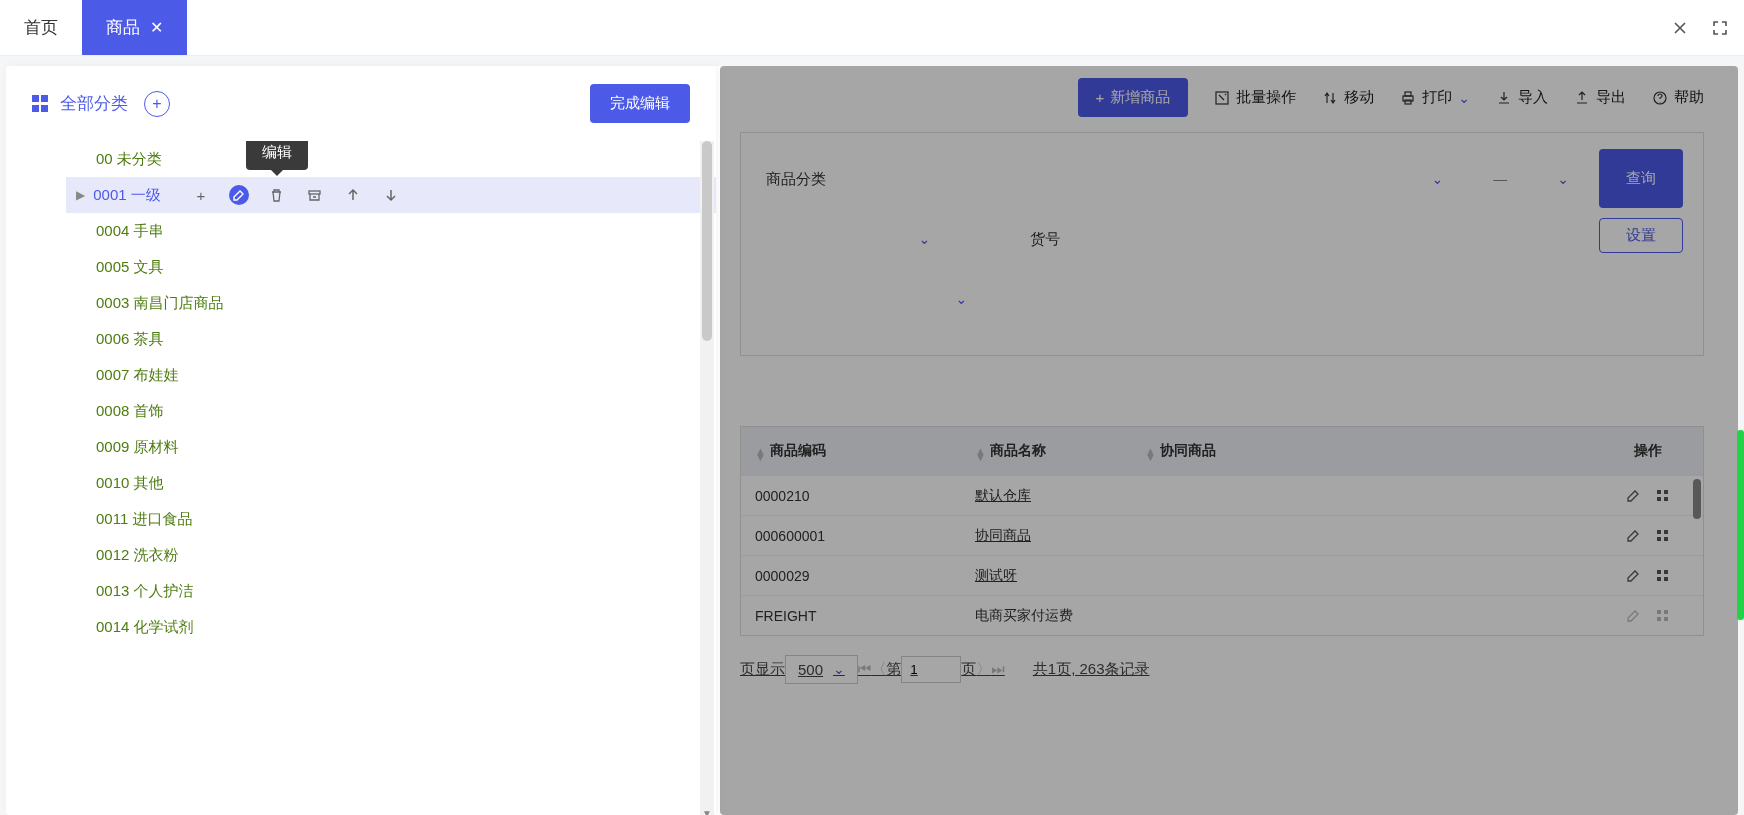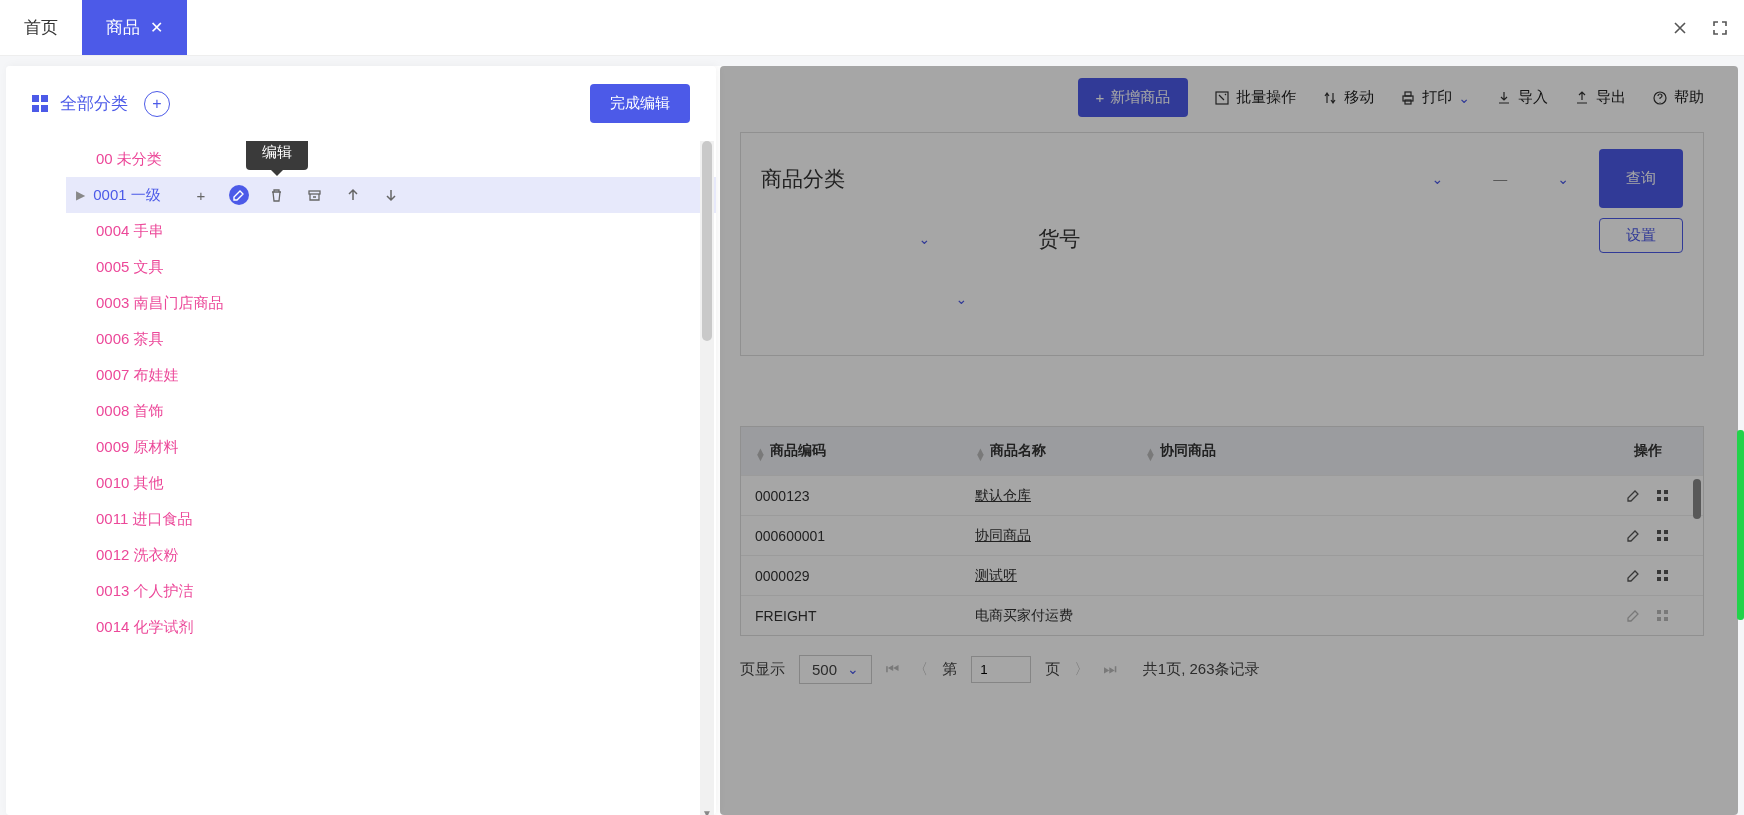--- a/index.html
+++ b/index.html
@@ -23,21 +23,21 @@
 
 
 .bg-toolbar { position: absolute; top: 22px; right: 40px; display: flex; gap: 26px; align-items: center; }
 .btn-primary { background: #4c5ae8; color: #fff; border-radius: 4px; padding: 10px 18px; display: inline-flex; align-items: center; gap: 6px; font-size: 15px; cursor: pointer; border: none; }
 .tb-item { display: inline-flex; align-items: center; gap: 6px; color: #222; font-size: 15px; cursor: pointer; }
 .tb-item svg { width: 16px; height: 16px; }
 
 
 .filter-box { position: absolute; top: 76px; right: 40px; left: 740px; border: 1px solid #ddd; background: #fff; padding: 16px 20px 26px; }
 .filter-row { display: flex; align-items: center; height: 60px; gap: 20px; }
-.filter-label { font-size: 21px; color: #333; min-width: 70px; text-align: right; margin-right: 10px; }
+.filter-label { font-size: 15px; color: #333; min-width: 70px; text-align: center; margin-right: 10px; }
 .chevron { color: #4c5ae8; font-size: 14px; }
 .filter-actions { display:flex; flex-direction:column; gap:10px; }
 .btn-query { background: #4c5ae8; color:#fff; border:none; padding:20px 26px; border-radius:4px; font-size:15px; cursor:pointer; }
 .btn-outline { background:#fff; border:1px solid #4c5ae8; color:#4c5ae8; padding:7px 26px; border-radius:4px; font-size:15px; cursor:pointer; }
 
 
 .tbl { position:absolute; top:370px; right:40px; left:740px; border:1px solid #ddd; }
 .tbl-head { display:flex; background:#eef0f5; height:48px; align-items:center; font-weight:bold; }
 .tbl-head .th, .tbl-row .td { padding: 0 14px; }
 .th-sort { color:#bbb; margin-right:4px; font-size:11px; display:inline-flex; flex-direction:column; line-height:6px; }
@@ -45,39 +45,39 @@
 .col-name { width: 170px; }
 .col-spec { flex:1; }
 .col-ops { width: 110px; text-align:center; }
 .tbl-row { display:flex; height:40px; align-items:center; border-top:1px solid #eee; }
 .link-underline { color:#333; text-decoration: underline; }
 .op-icons { display:flex; gap:14px; justify-content:center; color:#555; }
 .op-icons.disabled { color:#bbb; }
 .tbl-scroll-thumb { position:absolute; right:2px; top:52px; width:8px; height:40px; background:#888; border-radius:4px; }
 
 
-.pager { position:absolute; top:588px; right:50px; left:740px; height:50px; display:flex; align-items:center; gap:14px; color:#444; font-size:15px; }
+.pager { position:absolute; top:588px; right:50px; left:740px; height:50px; display:flex; align-items:center; color:#444; font-size:15px;text-decoration:underline; }
 .pager .sel { border:1px solid #ccc; padding:5px 12px; display:inline-flex; align-items:center; gap:10px; }
 .pager .inp { border:1px solid #ccc; width:60px; padding:5px 8px; }
 
 
 .cat-panel { position:absolute; top:10px; left:6px; width:710px; bottom:0; background:#fff; border-radius:4px; box-shadow: 2px 0 10px rgba(0,0,0,0.05); }
 .cat-header { display:flex; align-items:center; padding:18px 26px;justify-content:center; }
 .cat-title { display:flex; align-items:center; gap:10px; color:#4c5ae8; font-size:17px; }
 .grid-icon { display:inline-flex; flex-wrap:wrap; width:18px; height:18px; gap:2px; }
 .grid-icon span { width:7px; height:7px; background:#4c5ae8; }
 .add-circle { width:26px; height:26px; border:1.5px solid #4c5ae8; border-radius:50%; display:inline-flex; align-items:center; justify-content:center; color:#4c5ae8; margin-left:16px; cursor:pointer; font-size:16px; }
 .cat-spacer { flex:1; }
 .btn-done { background:#4c5ae8; color:#fff; border:none; padding:10px 20px; font-size:15px; border-radius:4px; cursor:pointer; margin-right:-80px;}
 
 .btn-done { margin-right:0; }
 
 .cat-body { position:relative; height:calc(100% - 70px); overflow:hidden; }
 .cat-list { padding: 0 0 0 60px; }
-.cat-item { height:36px; display:flex; align-items:center; padding-left:30px; font-size:15px; color:#ec4899; cursor:pointer; }
+.cat-item { height:36px; display:flex; align-items:center; padding-left:30px; font-size:15px; color:#4d7c0f; cursor:pointer; }
 .cat-item.selected { background:#e7e9fb; color:#4c5ae8; padding-left:10px; }
 .expand-caret { color:#888; margin-right:8px; font-size:12px; }
 .cat-row-actions { display:flex; align-items:center; gap:18px; margin-left:30px; color:#666; }
 .cat-row-actions .act { width:20px; height:20px; display:inline-flex; align-items:center; justify-content:center; cursor:pointer; }
 .act-edit { background:#4c5ae8; color:#fff; border-radius:50%; width:26px; height:26px; }
 
 
 .tooltip { position:absolute; left:240px; top:-6px; background:#3a3a3a; color:#fff; padding:8px 16px; border-radius:4px; font-size:15px; z-index:10; }
 .tooltip::after { content:""; position:absolute; bottom:-6px; left:50%; margin-left:-6px; border:6px solid transparent; border-top-color:#3a3a3a; border-bottom:none; }
 
@@ -203,21 +203,21 @@
 
   <div class="tbl">
     <div class="tbl-head">
       <div class="th col-code"><span class="th-sort">▲<br>▼</span><span>商品编码</span></div>
       <div class="th col-name"><span class="th-sort">▲<br>▼</span><span>商品名称</span></div>
       <div class="th col-spec"><span class="th-sort">▲<br>▼</span><span>协同商品</span></div>
       <div class="th col-ops"><span>操作</span></div>
     </div>
     <div id="tbl-body">
         <div class="tbl-row">
-          <div class="td col-code">0000123</div>
+          <div class="td col-code">0000210</div>
           <div class="td col-name"><span class="link-underline">默认仓库</span></div>
           <div class="td col-spec"></div>
           <div class="td col-ops">
             <div class="op-icons">
               <span>
                 <svg width="15" height="15" viewBox="0 0 15 15" fill="none" stroke="currentColor" stroke-width="1.3">
                   <path d="M2 13h3l7-7-3-3-7 7v3zM9 3l3 3"></path>
                 </svg>
               </span>
               <span>
@@ -307,21 +307,21 @@
       <span>500</span>
       <span class="chevron">⌄</span>
     </span>
     <span style="color:#bbb;cursor:pointer">⏮</span>
     <span style="color:#bbb;cursor:pointer">〈</span>
     <span>第</span>
     <input class="inp" value="1" style="">
     <span>页</span>
     <span style="color:#bbb;cursor:pointer">〉</span>
     <span style="color:#bbb;cursor:pointer">⏭</span>
-    <span style="margin-left:12px">共1页, 263条记录</span>
+    <span style="margin-left:28px">共1页, 263条记录</span>
   </div>
 
   <div class="bg-overlay" style="left:720px;"></div>
 
   <div class="cat-panel">
     <div class="cat-header">
       <span class="cat-title">
         <span class="grid-icon">
             <span></span>
             <span></span>

